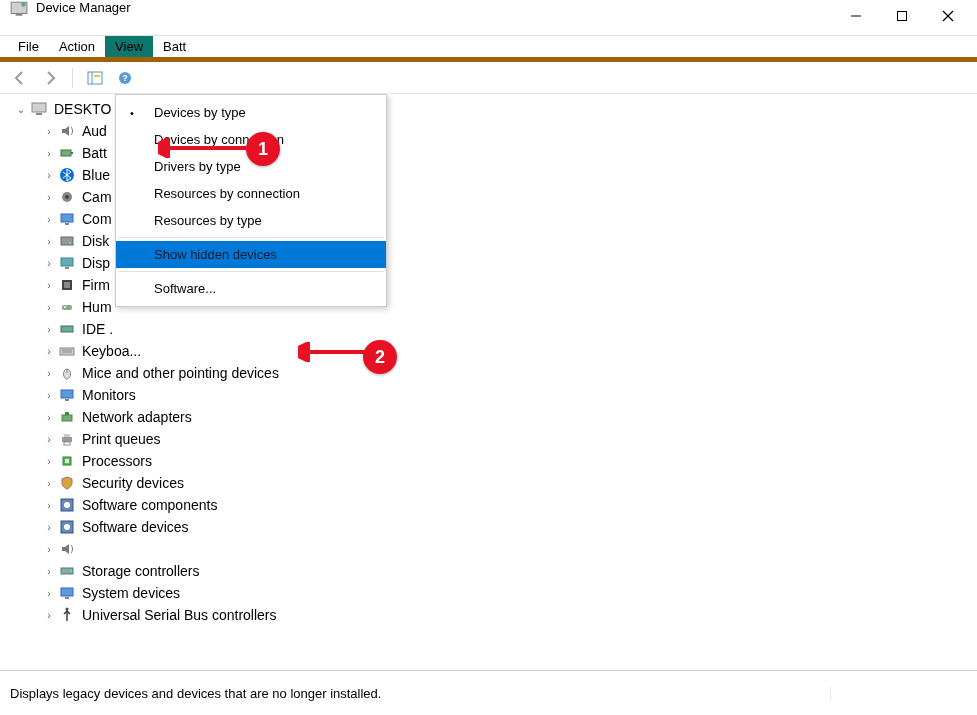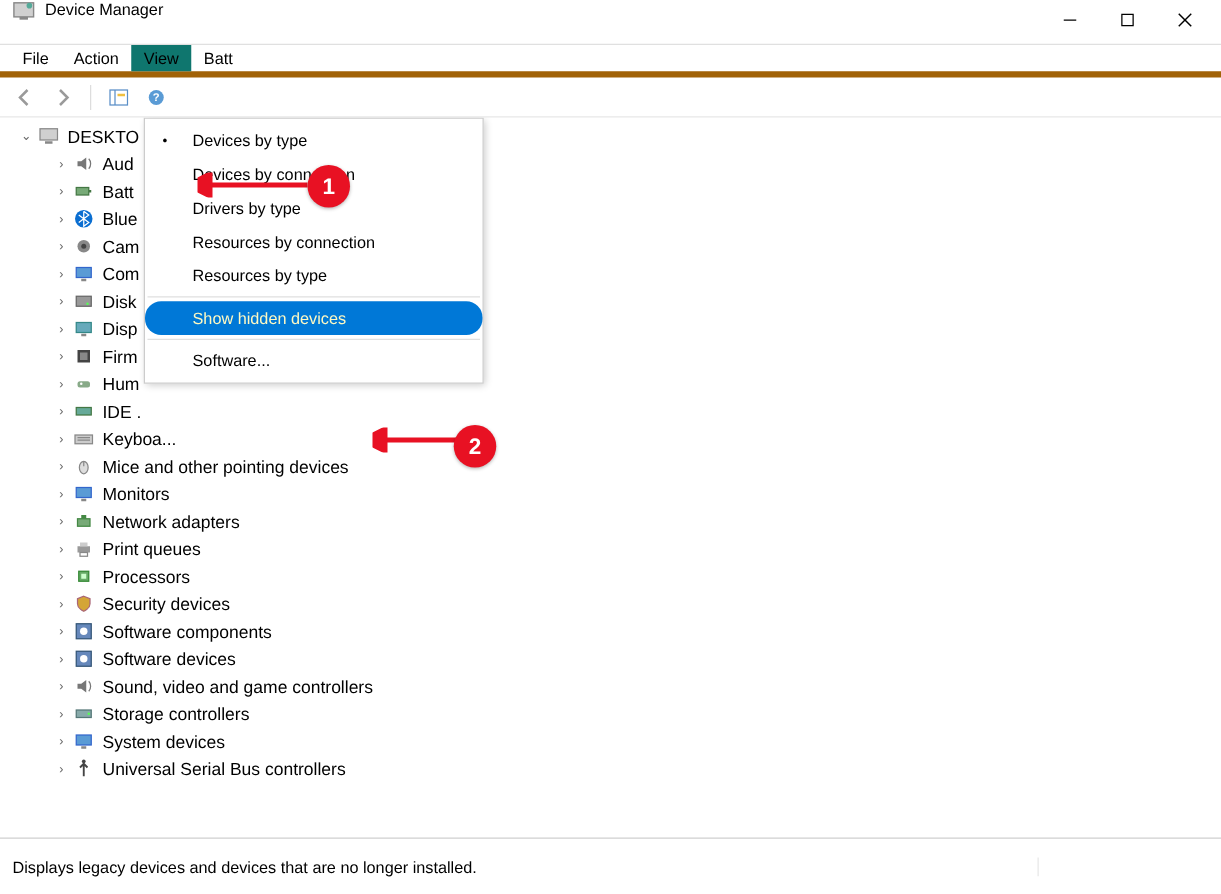--- a/index.html
+++ b/index.html
@@ -18,21 +18,21 @@
 .tool-btn svg { width: 16px; height: 16px; }
 .body-area { position: relative; height: 590px; overflow: hidden; }
 .tree { padding: 4px 0 4px 12px; font-size: 14px; }
 .tree-row { display: flex; align-items: center; height: 22px; padding: 0 2px; }
 .tree-row .exp { width: 14px; height: 14px; display: flex; align-items: center; justify-content: center; color: #666; margin-right: 2px; font-size: 10px; }
 .tree-row .dev-icon { width: 18px; height: 18px; margin-right: 6px; display: flex; align-items: center; justify-content: center; }
 .tree-row .dev-icon svg { width: 16px; height: 16px; }
 .children { margin-left: 28px; }
 .dropdown { position: absolute; top: 0; left: 115px; width: 272px; background: #fff; border: 1px solid #ccc; box-shadow: 2px 2px 6px rgba(0,0,0,0.2); padding: 4px 0; }
 .dd-item { display: flex; align-items: center; height: 27px; padding: 0 16px 0 38px; font-size: 13px; color: #000; position: relative; }
-.dd-item.highlighted { background: #0078d7; color: #fef9c3; border-radius: 13px; }
+.dd-item.highlighted { background: #0078d7; color: #0f172a; }
 .dd-item .check { position: absolute; left: 14px; font-size: 11px; color: #000; }
 .dd-sep { height: 1px; background: #e0e0e0; margin: 3px 2px; }
 .status-bar { position: absolute; bottom: 0; left: 0; right: 0; height: 45px; border-top: 1px solid #d0d0d0; display: flex; align-items: center; padding: 0 6px; font-size: 13px; background: #fff; }
 .status-cell { flex: 1; border-right: 1px solid #e8e8e8; padding: 0 4px; }
 .status-cell:last-child { border-right: none; flex: 0 0 140px; }
 
 .badge { position: absolute; width: 34px; height: 34px; border-radius: 50%; background: #e81123; color: #fff; font-weight: bold; font-size: 18px; display: flex; align-items: center; justify-content: center; box-shadow: 0 1px 3px rgba(0,0,0,0.3); z-index: 20; }
 .badge-1 { top: 38px; left: 246px; }
 .badge-2 { top: 246px; left: 363px; }
 .arrow-svg { position: absolute; pointer-events: none; z-index: 19; }
@@ -307,21 +307,20 @@
           <span>Software devices</span>
         </div>
         <div class="tree-row">
           <span class="exp">›</span>
           <span class="dev-icon">
             <svg viewBox="0 0 16 16">
               <path d="M3 6h3l4-3v10l-4-3H3z" fill="#777"></path>
               <path d="M12 4c2 2 2 6 0 8" stroke="#777" fill="none"></path>
             </svg>
           </span>
-          <span>Sound, video and game controllers</span>
         </div>
         <div class="tree-row">
           <span class="exp">›</span>
           <span class="dev-icon">
             <svg viewBox="0 0 16 16">
               <rect x="2" y="5" width="12" height="6" fill="#8aa" stroke="#577"></rect>
               <circle cx="12" cy="8" r="1" fill="#5f5"></circle>
             </svg>
           </span>
           <span>Storage controllers</span>

